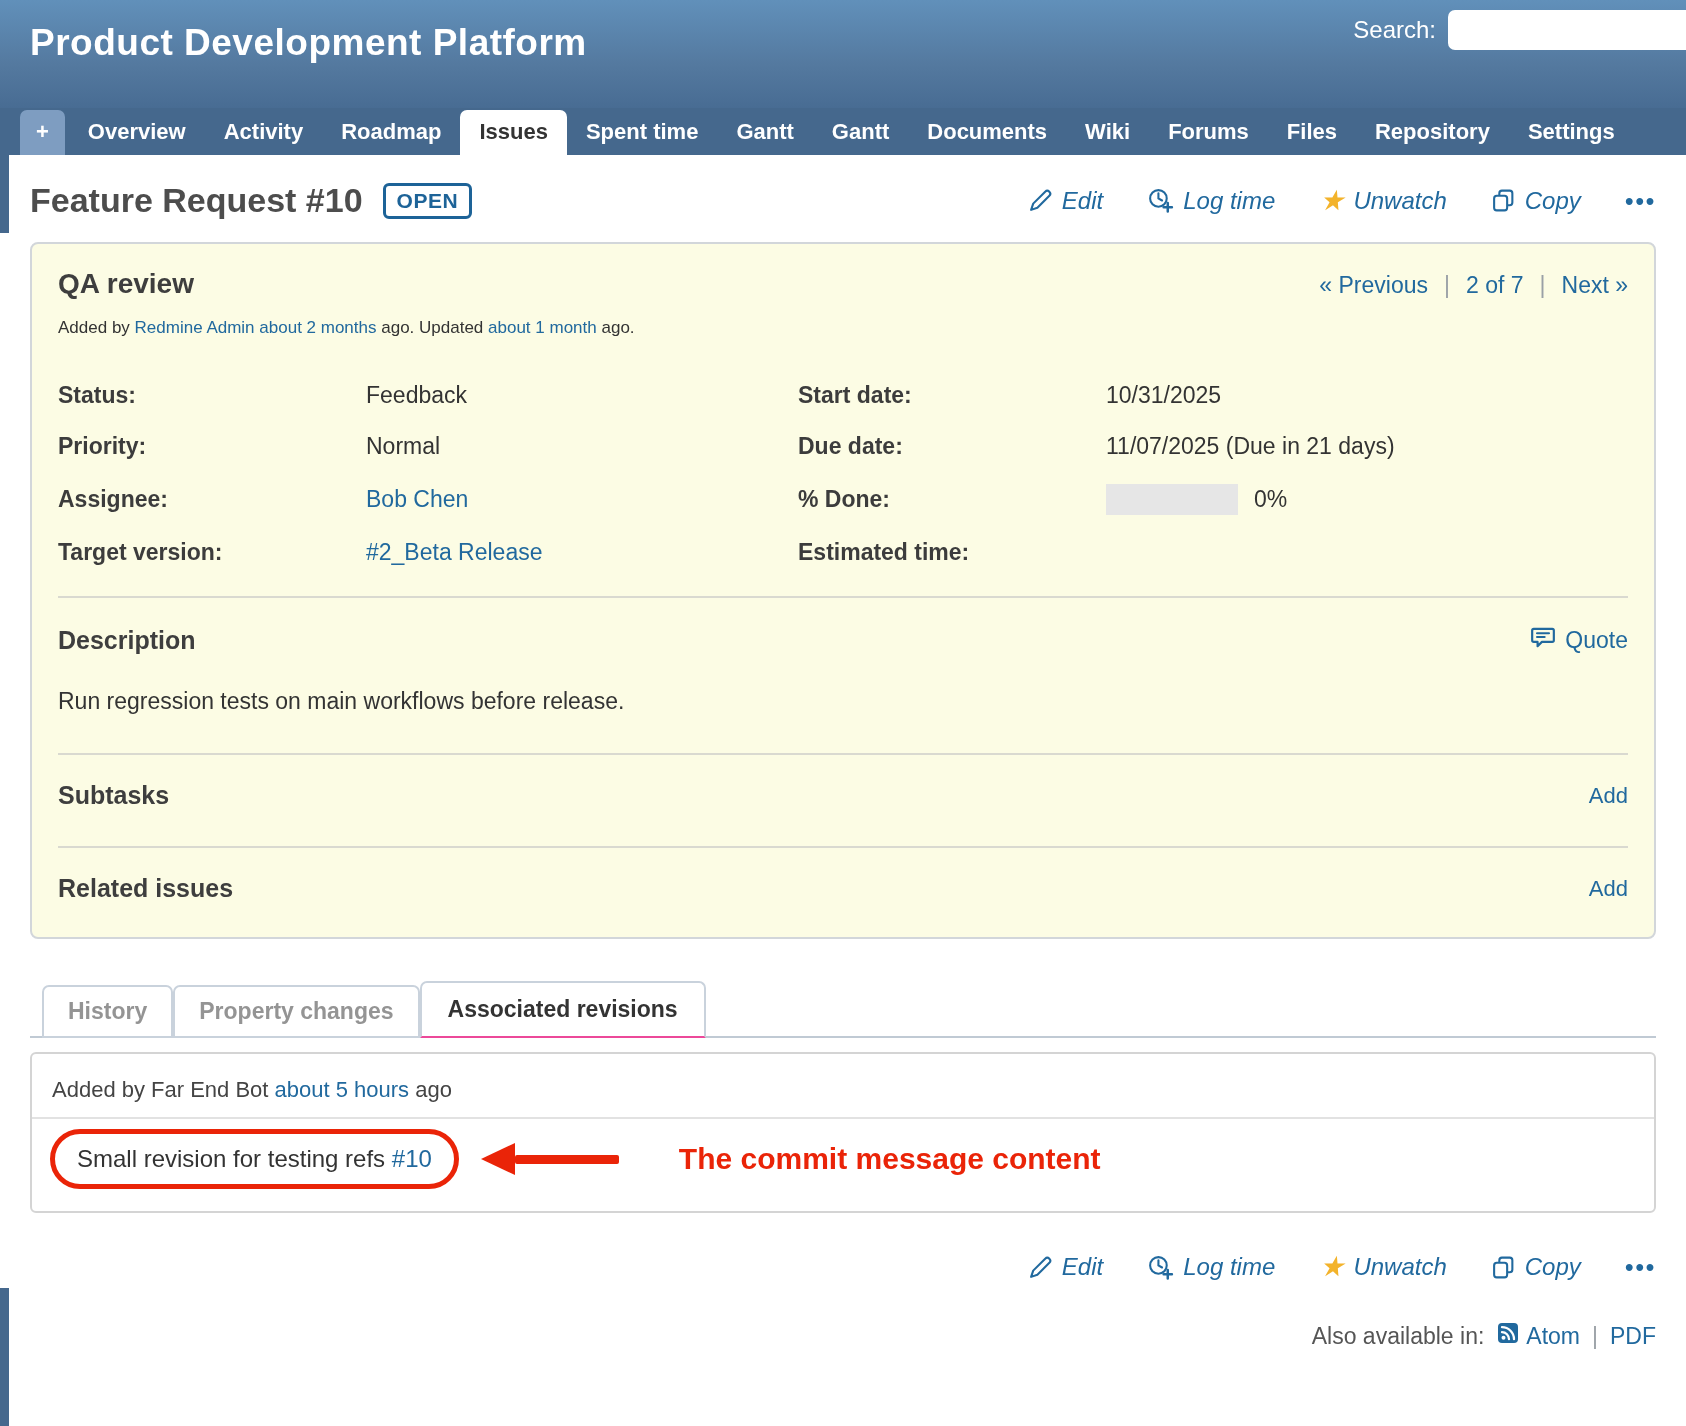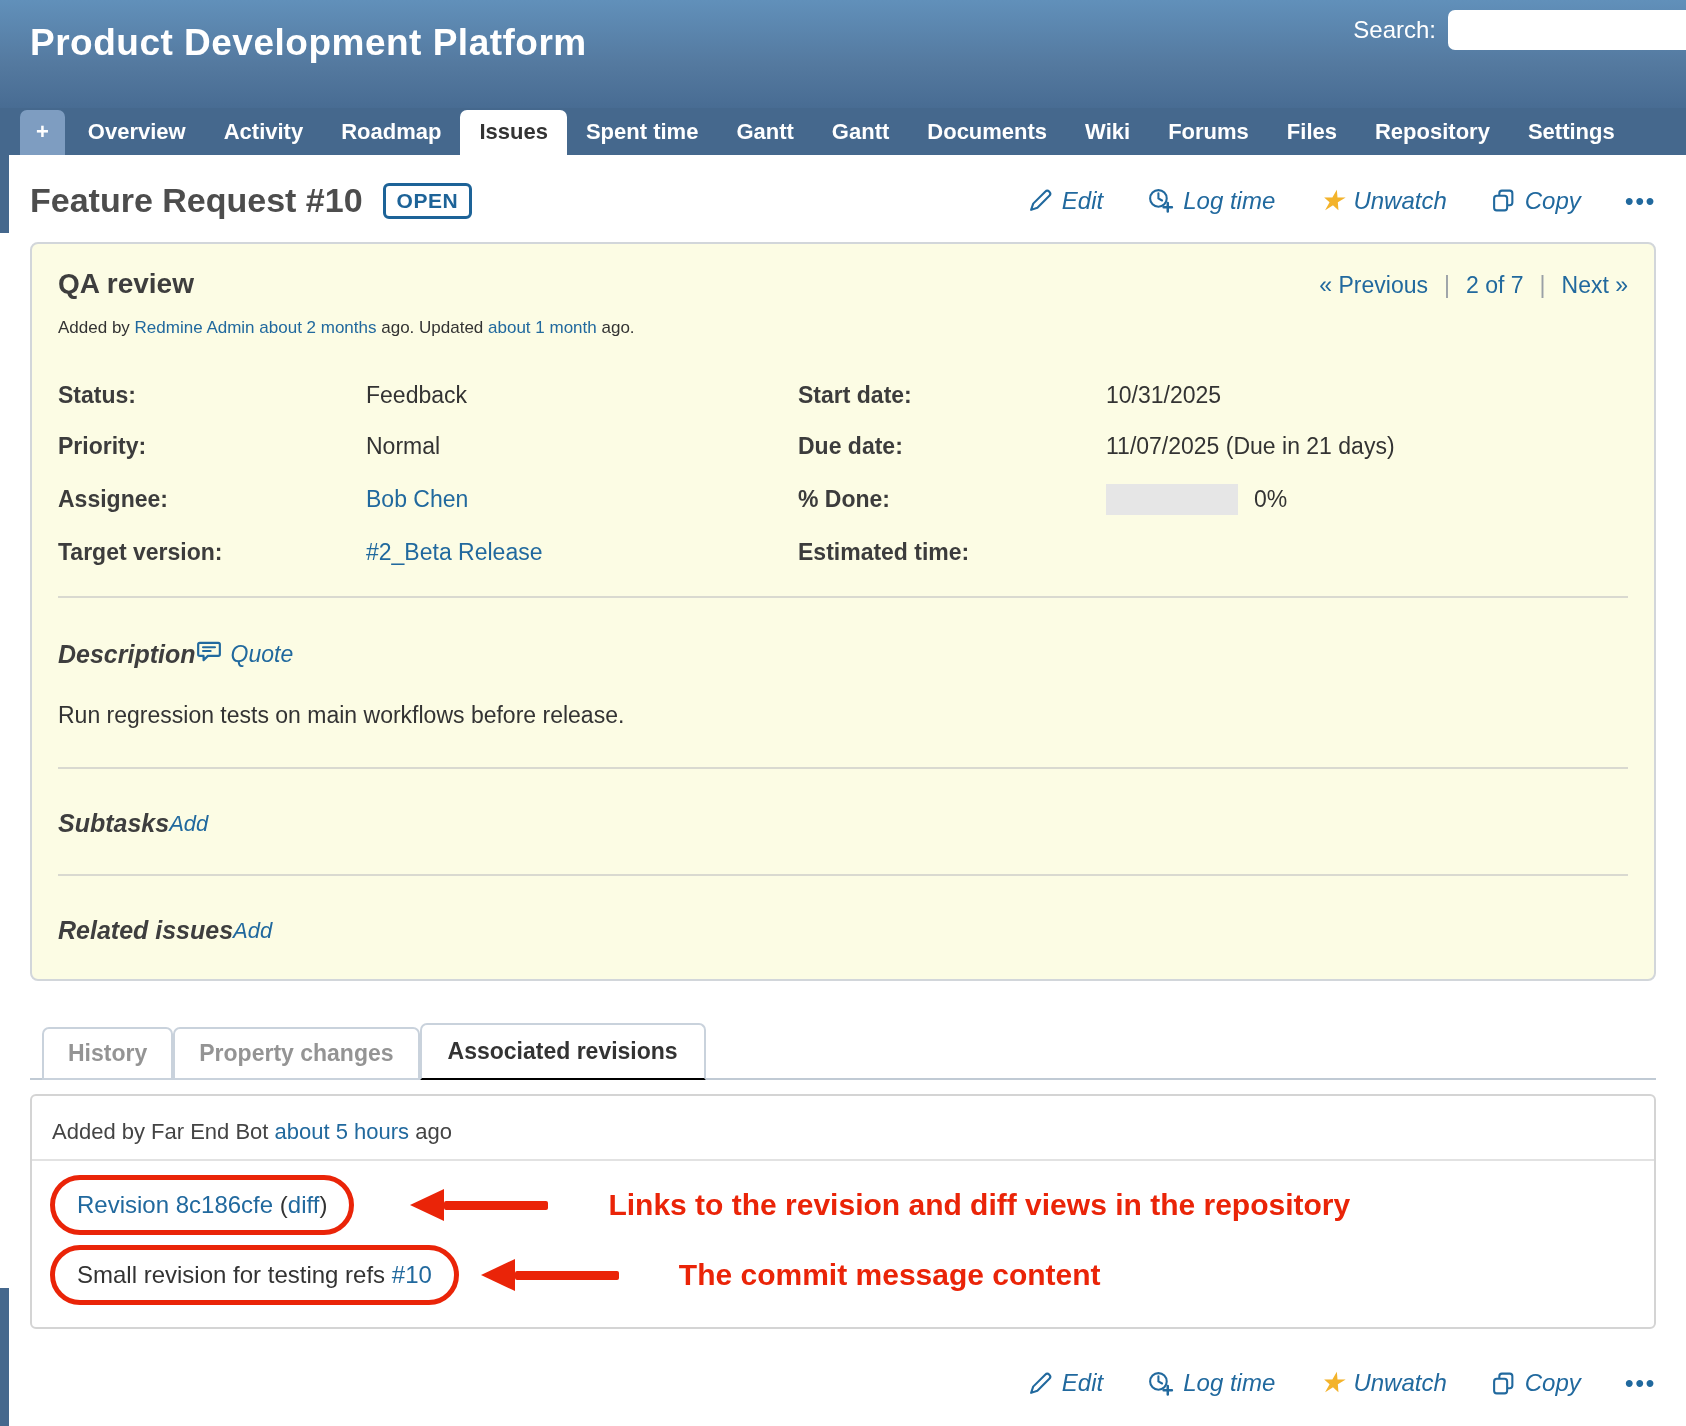--- a/index.html
+++ b/index.html
@@ -77,37 +77,37 @@
 
   .attrs{
     display:grid;grid-template-columns:308px 432px 308px 1fr;
     row-gap:24px;align-items:center;margin-top:44px;font-size:23px;
   }
   .attr-label{font-weight:bold;color:var(--label);}
   .done-cell{display:flex;align-items:center;gap:16px;}
   .progress-bar{width:132px;height:31px;background:#e6e6e6;}
 
   .hr{border-top:2px solid var(--divider);margin-top:30px;}
-  .section-head-row{display:flex;align-items:center;margin-top:40px;font-style:italic;}
+  .section-head-row{display:flex;align-items:center;justify-content:space-between;margin-top:26px;}
   .section-heading{font-size:25px;font-weight:bold;color:#3e3e3e;}
   .quote-link{display:flex;align-items:center;gap:9px;font-size:23px;color:var(--link);}
   .desc-text{margin-top:32px;font-size:23px;color:#333;}
   .add-link{font-size:22px;color:var(--link);}
 
   
   .hist-tabs{
     margin-top:42px;display:flex;align-items:flex-end;gap:0;padding-left:12px;
     border-bottom:2px solid #c0cad4;
   }
   .hist-tab{
     border:2px solid #c9d2dc;border-bottom:none;border-radius:7px 7px 0 0;background:#fff;
     padding:11px 24px;font-size:23px;font-weight:bold;color:#949494;margin-bottom:-2px;
     border-bottom:2px solid #c9d2dc;
   }
-  .hist-tab.active{color:#333;border-bottom:2px solid #000000;padding:13px 26px;}
+  .hist-tab.active{color:#333;border-bottom:2px solid #ec4899;padding:13px 26px;}
 
   
   .rev-panel{
     margin-top:14px;border:2px solid #d4d4d4;border-radius:6px;background:#fff;
     padding:17px 18px 22px;
   }
   .rev-meta{font-size:22px;color:#444;padding:6px 2px 14px;}
   .rev-divider{border-top:2px solid #e2e2e2;margin:0 -18px;}
   .rev-row{display:flex;align-items:center;margin-top:14px;}
   .red-ring{
@@ -279,31 +279,20 @@
     <div class="hist-tab">Property changes</div>
     <div class="hist-tab active">Associated revisions</div>
   </div>
 
   <div class="rev-panel">
     <div class="rev-meta">
       <span>Added by Far End Bot </span><a>about 5 hours</a><span> ago</span>
     </div>
     <div class="rev-divider"></div>
 
-    <div class="rev-row">
-      <span class="red-ring">
-        <a>Revision 8c186cfe</a>
-        <span class="commit-text"> <span>(</span></span><a>diff</a><span class="commit-text">)</span>
-      </span>
-      <span class="red-arrow">
-          <span class="head"></span>
-          <span class="shaft"></span>
-        </span>
-      <span class="red-note">Links to the revision and diff views in the repository</span>
-    </div>
 
     <div class="rev-row" style="margin-top:10px;">
       <span class="red-ring">
         <span class="commit-text">Small revision for testing refs </span><a>#10</a>
       </span>
       <span class="red-arrow" style="margin-left:22px;">
           <span class="head"></span>
           <span class="shaft"></span>
         </span>
       <span class="red-note">The commit message content</span>

